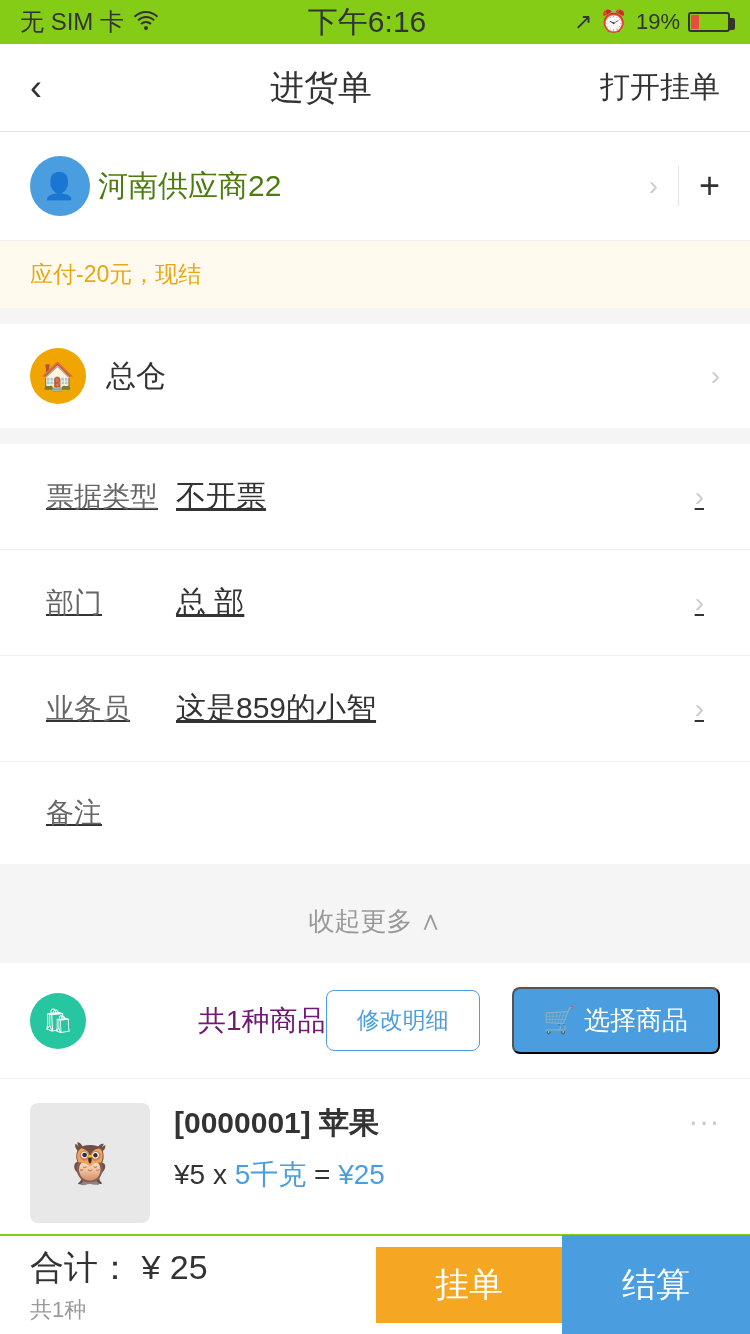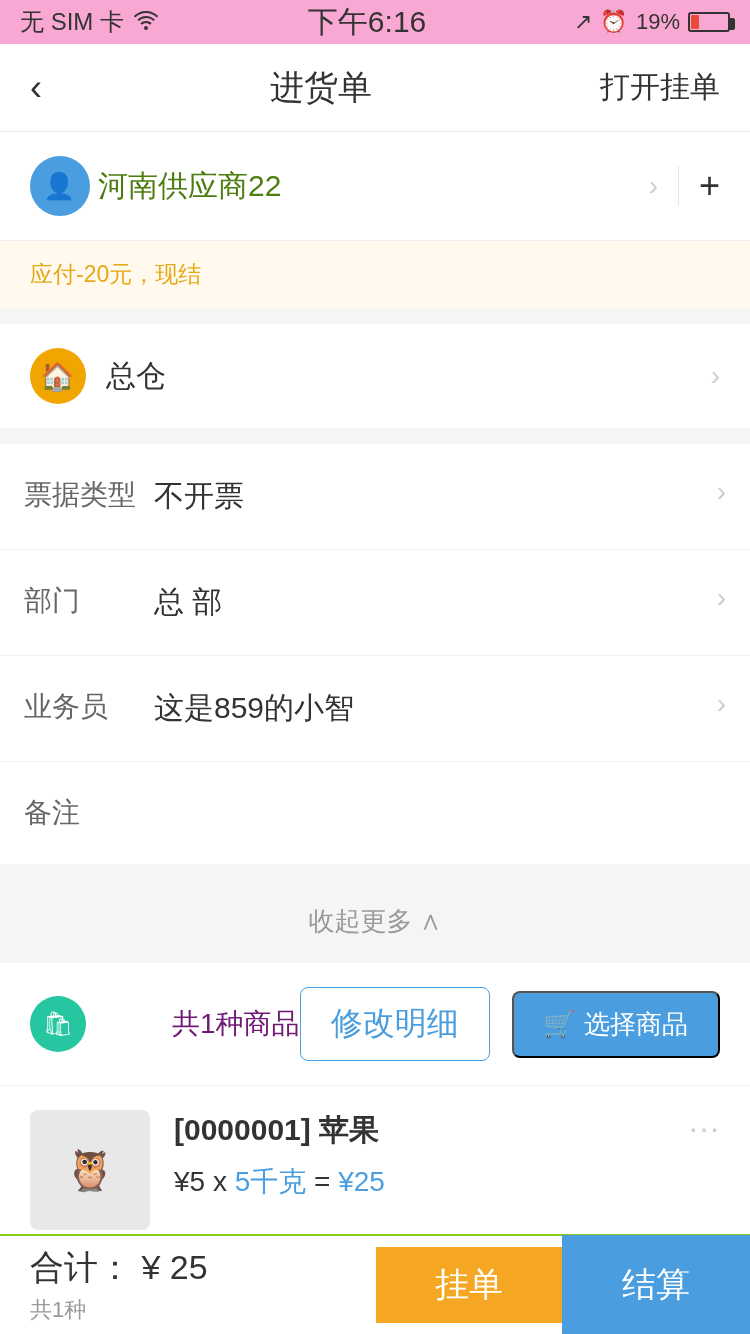--- a/index.html
+++ b/index.html
@@ -9,21 +9,21 @@
       min-height: 1334px;
       font-family: -apple-system, "PingFang SC", "Helvetica Neue", sans-serif;
       background: #f5f5f5;
       font-size: 28px;
       color: #333;
     }
 
     
     .status-bar {
       height: 44px;
-      background: #f9a8d4;
+      background: #84cc16;
       display: flex;
       align-items: center;
       justify-content: space-between;
       padding: 0 20px;
       font-size: 24px;
       color: #333;
     }
     .status-left { display: flex; align-items: center; gap: 8px; }
     .status-center { font-size: 30px; font-weight: 500; }
     .status-right { display: flex; align-items: center; gap: 8px; font-size: 22px; }
@@ -108,23 +108,24 @@
       flex: 1; font-size: 30px; color: #333; margin-left: 20px;
     }
 
     
     .form-section {
       background: #fff;
       margin-bottom: 16px;
     }
     .form-row {
       display: flex;
-      align-items: flex-start;
-      padding: 32px 24px;
+      align-items: center;
+      padding: 32px 46px;
       border-bottom: 1px solid #f0f0f0;
+      text-decoration: underline;
     }
     .form-row:last-child { border-bottom: none; }
     .form-label {
       font-size: 28px; color: #666; width: 130px; flex-shrink: 0;
     }
     .form-value {
       flex: 1; font-size: 30px; color: #333;
     }
     .form-value.placeholder { color: #ccc; }
 
@@ -149,22 +150,22 @@
     .product-header-icon {
       width: 56px; height: 56px; border-radius: 50%; background: #26c6a0;
       display: flex; align-items: center; justify-content: center;
       color: #fff; font-size: 24px; flex-shrink: 0;
     }
     .product-count {
       flex: 1; font-size: 28px; color: #701a75;  text-align: right;
     }
     .btn-outline {
       border: 1px solid #4a9edf; color: #4a9edf; background: #fff;
-      padding: 14px 30px; border-radius: 8px; font-size: 32px; cursor: pointer;
-      margin-right: 22px;
+      padding: 14px 30px; border-radius: 8px; font-size: 23px; cursor: pointer;
+      margin-right: 32px;
     }
     .btn-primary {
       background: #4a9edf; color: #fff;
       padding: 14px 30px; border-radius: 8px; font-size: 26px; cursor: pointer;
       display: flex; align-items: center; gap: 8px;
     }
 
     
     .product-item {
       background: #fff;

